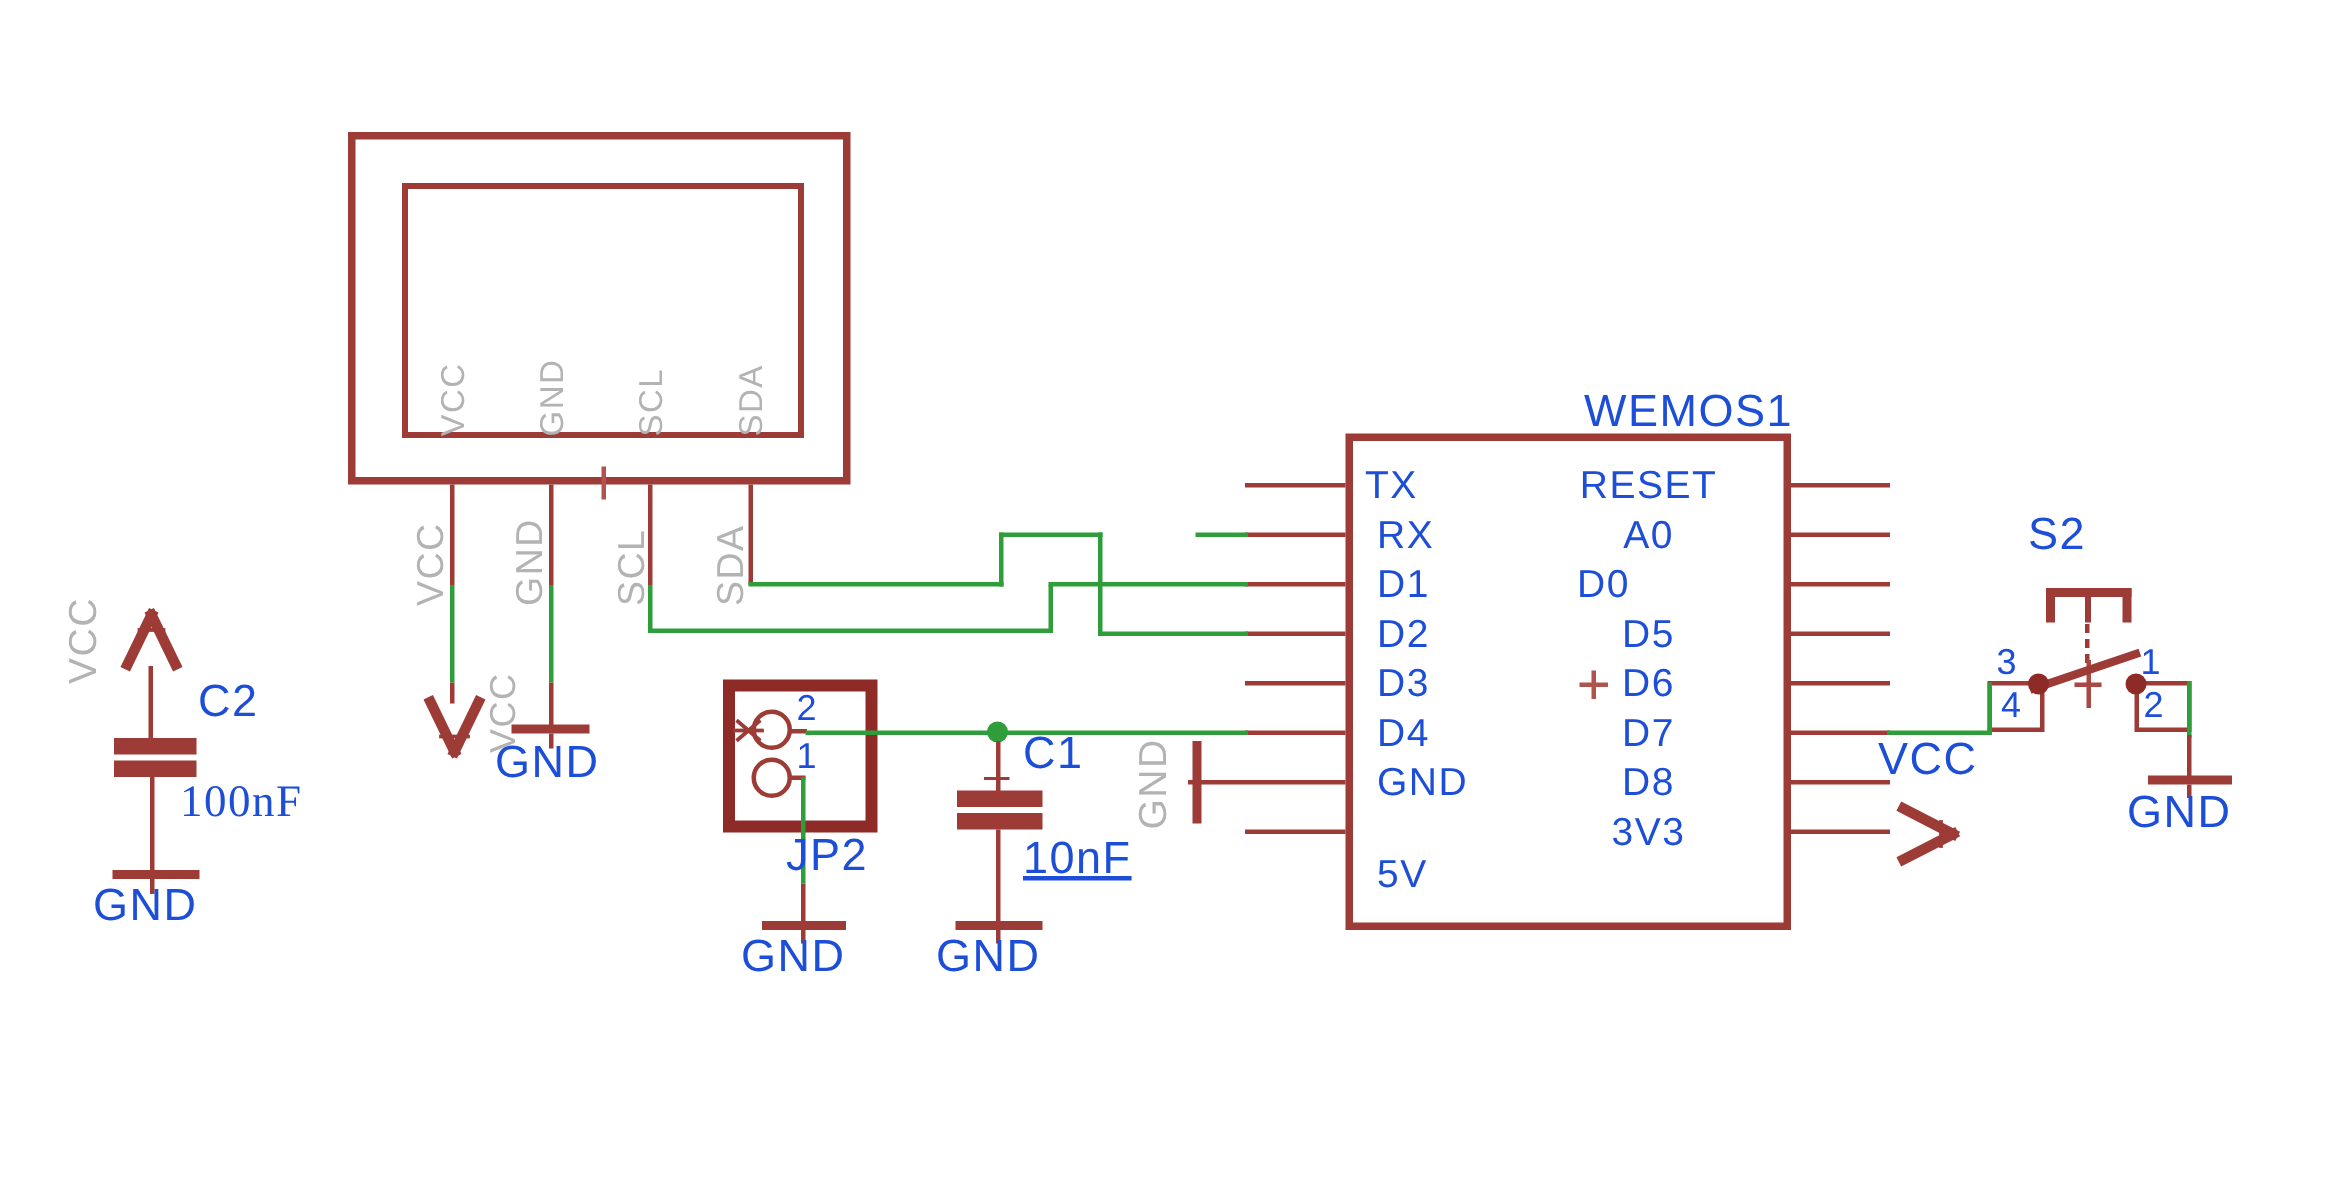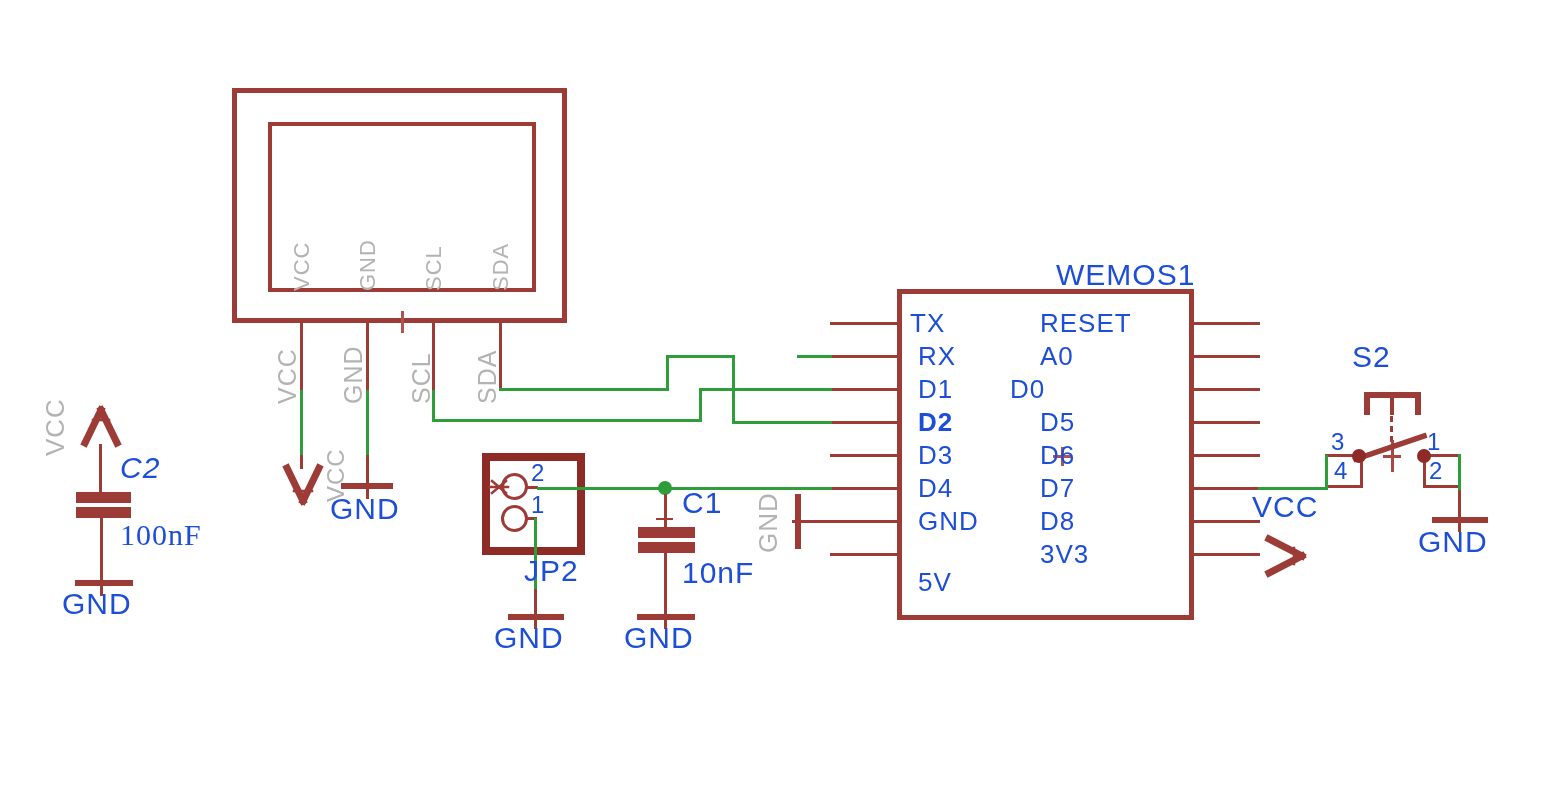--- a/index.html
+++ b/index.html
@@ -11,21 +11,21 @@
   .obox{position:absolute;border:5px solid #9d3b37;box-sizing:border-box;background:transparent;}
   .ibox{position:absolute;border:4px solid #9d3b37;box-sizing:border-box;}
   .cbox{position:absolute;border:3px solid #9d3b37;box-sizing:border-box;}
   .jbox{position:absolute;border:8px solid #8e2b27;box-sizing:border-box;}
   .circ{position:absolute;border:3px solid #9d3b37;border-radius:50%;box-sizing:border-box;}
   .dot{position:absolute;background:#8e2b27;border-radius:50%;}
   .jdot{position:absolute;background:#2f9e3a;border-radius:50%;}
   .lbl{position:absolute;color:#1d4ed8;line-height:1;letter-spacing:1px;white-space:nowrap;}
   .vlbl{position:absolute;color:#b3b3b3;line-height:1;letter-spacing:1px;white-space:nowrap;
         transform:rotate(-90deg);transform-origin:0 0;}
-  .ra{text-align:left;}
+  .ra{text-align:center;}
   .f30{font-size:30px;}.f26{font-size:26px;}
   .f25{font-size:25px;}.f24{font-size:24px;}.f22{font-size:22px;}
   .dash{position:absolute;width:0;border-left:3px dashed #9d3b37;}
   svg{position:absolute;overflow:visible;}
   svg line{stroke:#9d3b37;stroke-linecap:square;}
 </style>
 </head>
 <body>
 
 <div id="canvas">
@@ -71,21 +71,21 @@
   <div class="rh" style="left:1194px;top:388px;width:66px;height:3px;"></div>
   <div class="rh" style="left:1194px;top:421px;width:66px;height:3px;"></div>
   <div class="rh" style="left:1194px;top:454px;width:66px;height:3px;"></div>
   <div class="rh" style="left:1194px;top:487px;width:66px;height:3px;"></div>
   <div class="rh" style="left:1194px;top:520px;width:66px;height:3px;"></div>
   <div class="rh" style="left:1194px;top:553px;width:66px;height:3px;"></div>
 
   <span class="lbl f26" style="left:910px;top:310px;">TX</span>
   <span class="lbl f26" style="left:918px;top:343px;">RX</span>
   <span class="lbl f26" style="left:918px;top:376px;">D1</span>
-  <span class="lbl f26" style="left:918px;top:409px;font-weight:bold;">D2</span>
+  <span class="lbl f26" style="left:918px;top:409px;">D2</span>
   <span class="lbl f26" style="left:918px;top:442px;">D3</span>
   <span class="lbl f26" style="left:918px;top:475px;">D4</span>
   <span class="lbl f26" style="left:918px;top:508px;">GND</span>
   <span class="lbl f26" style="left:918px;top:569px;">5V</span>
 
   <span class="lbl f26 ra" style="left:1040px;top:310px;width:118px;">RESET</span>
   <span class="lbl f26 ra" style="left:1040px;top:343px;width:118px;">A0</span>
   <span class="lbl f26 ra" style="left:1010px;top:376px;width:118px;">D0</span>
   <span class="lbl f26 ra" style="left:1040px;top:409px;width:118px;">D5</span>
   <span class="lbl f26 ra" style="left:1040px;top:442px;width:118px;">D6</span>
@@ -127,21 +127,21 @@
     <line x1="19" y1="4" x2="35" y2="37" stroke-width="7"></line>
     <line x1="11" y1="14" x2="27" y2="14" stroke-width="2.5"></line>
   </svg>
   <div class="rv" style="left:99px;top:444px;width:3px;height:48px;"></div>
   <div class="bar" style="left:76px;top:492px;width:55px;height:11px;"></div>
   <div class="bar" style="left:76px;top:507px;width:55px;height:11px;"></div>
   <div class="rv" style="left:100px;top:518px;width:3px;height:63px;"></div>
   <div class="bar" style="left:75px;top:580px;width:58px;height:6px;"></div>
   <div class="rv" style="left:100px;top:586px;width:3px;height:10px;"></div>
   <span class="lbl f30" style="left:62px;top:589px;">GND</span>
-  <span class="lbl f30" style="left:120px;top:453px;font-style:italic;">C2</span>
+  <span class="lbl f30" style="left:132px;top:453px;">C2</span>
   <span class="lbl f30" style="left:120px;top:520px;font-family:Liberation Serif, serif;">100nF</span>
 
   <div class="jbox" style="left:482px;top:453px;width:103px;height:102px;"></div>
   <div class="circ" style="left:501px;top:473px;width:27px;height:27px;"></div>
   <div class="circ" style="left:501px;top:505px;width:27px;height:27px;"></div>
   <svg style="left:489px;top:478px;" width="20" height="20" viewBox="0 0 20 20">
     <line x1="3" y1="3" x2="17" y2="15" stroke-width="2.5"></line>
     <line x1="3" y1="15" x2="17" y2="3" stroke-width="2.5"></line>
     <line x1="1" y1="9" x2="19" y2="9" stroke-width="2.5"></line>
   </svg>
@@ -160,21 +160,21 @@
   <div class="jdot" style="left:658px;top:481px;width:14px;height:14px;"></div>
   <div class="rv" style="left:664px;top:494px;width:3px;height:34px;"></div>
   <div class="rh" style="left:656px;top:518px;width:17px;height:2px;"></div>
   <div class="bar" style="left:638px;top:527px;width:57px;height:11px;"></div>
   <div class="bar" style="left:638px;top:542px;width:57px;height:11px;"></div>
   <div class="rv" style="left:664px;top:553px;width:3px;height:62px;"></div>
   <div class="bar" style="left:637px;top:614px;width:58px;height:6px;"></div>
   <div class="rv" style="left:664px;top:620px;width:3px;height:9px;"></div>
   <span class="lbl f30" style="left:624px;top:623px;">GND</span>
   <span class="lbl f30" style="left:682px;top:488px;">C1</span>
-  <span class="lbl f30" style="left:682px;top:558px;">10nF</span>
+  <span class="lbl f30" style="left:682px;top:558px;text-decoration:underline;">10nF</span>
 
   <span class="lbl f30" style="left:1352px;top:342px;">S2</span>
 
   <div class="bar" style="left:1364px;top:392px;width:57px;height:6px;"></div>
   <div class="bar" style="left:1364px;top:392px;width:6px;height:23px;"></div>
   <div class="bar" style="left:1415px;top:392px;width:6px;height:23px;"></div>
   <div class="bar" style="left:1390px;top:398px;width:4px;height:17px;"></div>
   <div class="dash" style="left:1390px;top:416px;height:26px;"></div>
   <div class="mk" style="left:1391px;top:440px;width:3px;height:32px;background:#a84743;"></div>
   <div class="mk" style="left:1383px;top:455px;width:18px;height:3px;background:#a84743;"></div>

